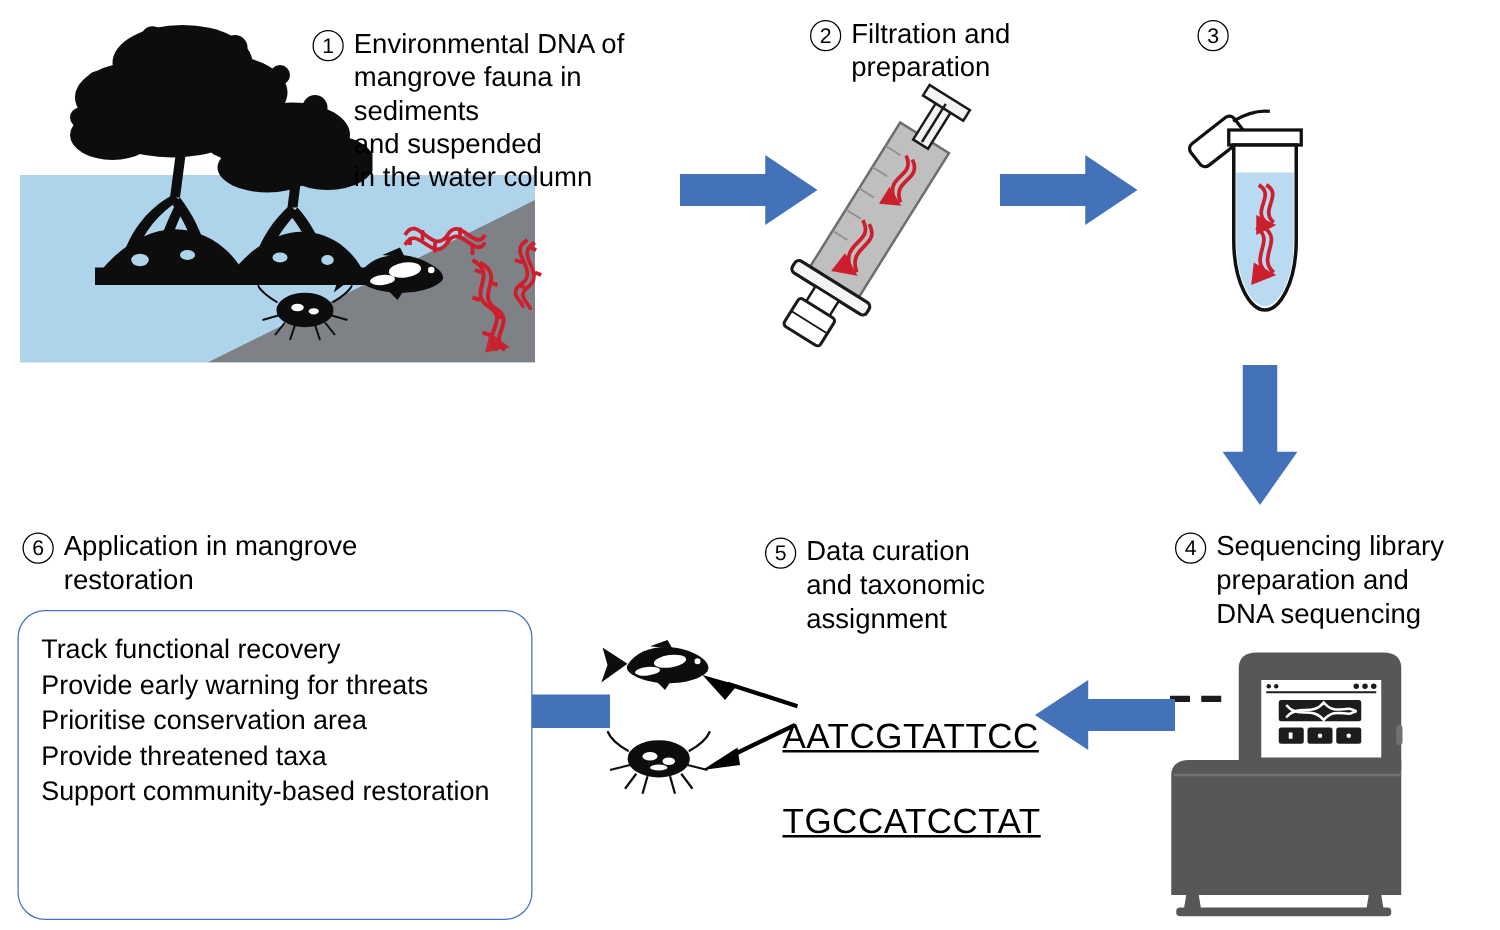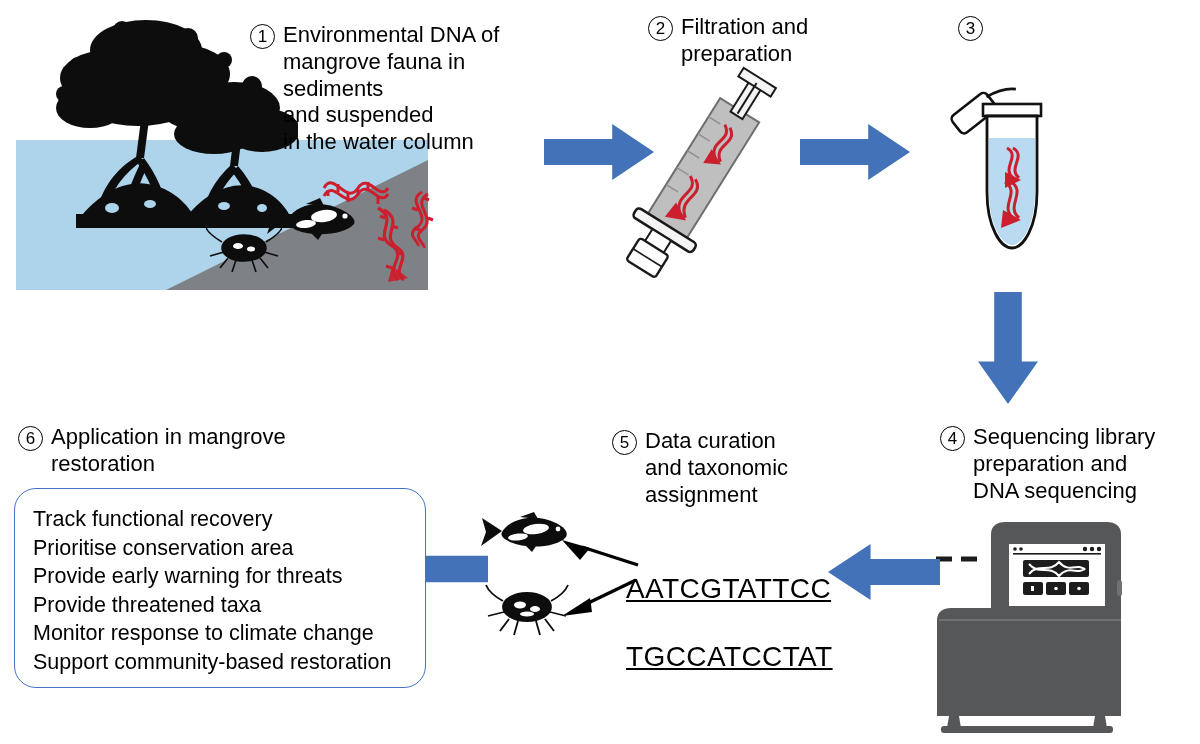--- a/index.html
+++ b/index.html
@@ -399,24 +399,23 @@
   </svg>
 
   <div class="abs arrow-left" style="left:376px; top:540px; width:112px; height:58px;"></div>
 
   <div class="step-caption abs" style="left:18px; top:424px; width:330px;">
     <span class="step-num">6</span>
     <span class="step-text">Application in mangrove
 restoration</span>
   </div>
 
-  <div class="app-box abs" style="left:14px; top:488px; width:412px; height:200px;">
+  <div class="app-box abs" style="left:14px; top:488px; width:412px; height:248px;">
     <ul class="app-list">
       <li>Track functional recovery</li>
+      <li>Provide early warning for threats</li>
       <li>Prioritise conservation area</li>
-      <li>Provide early warning for threats</li>
       <li>Provide threatened taxa</li>
-      <li>Monitor response to climate change</li>
       <li>Support community-based restoration</li>
     </ul>
   </div>
 
 </div>
 
 </body></html>

